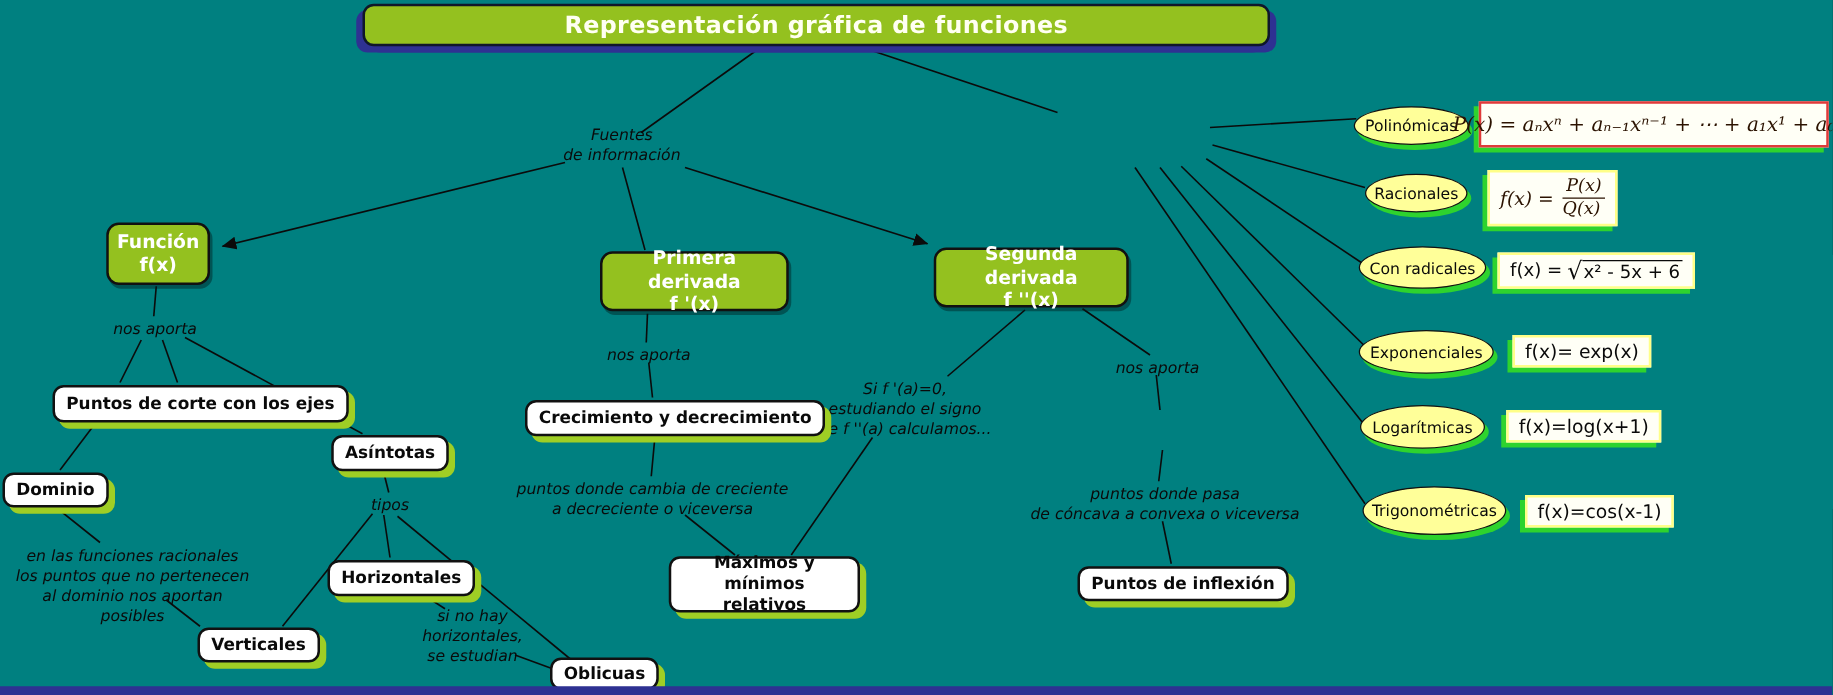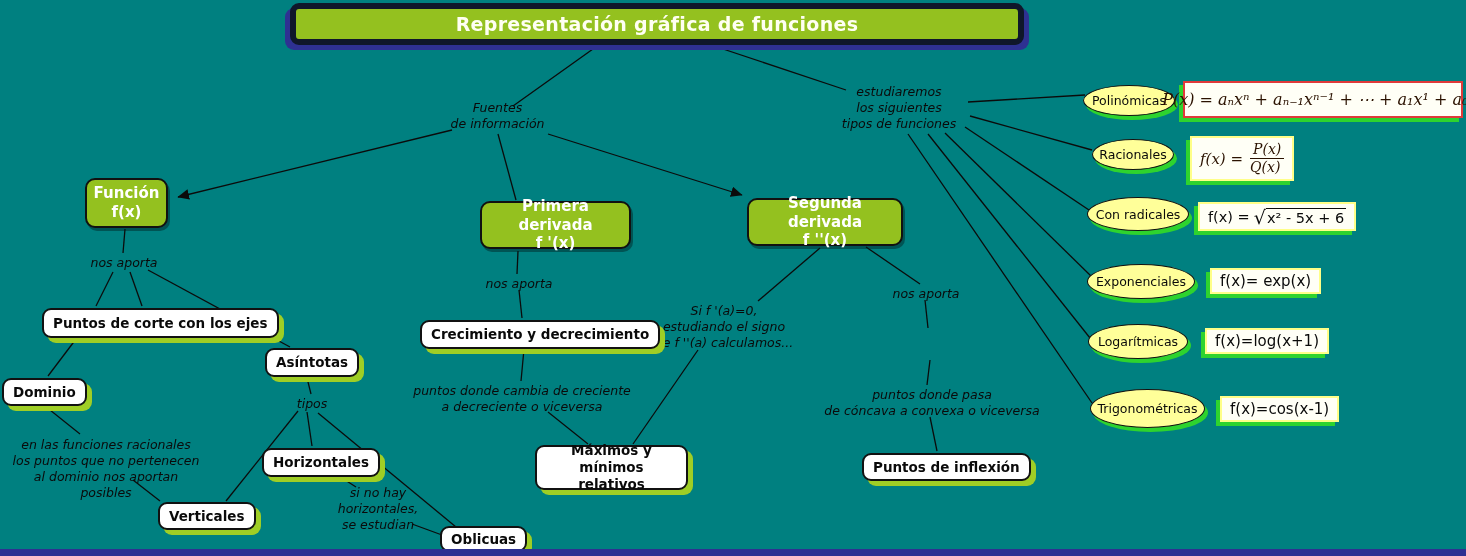--- a/index.html
+++ b/index.html
@@ -6,21 +6,21 @@
   #canvas{
     position:relative;width:1466px;height:556px;overflow:hidden;
     background:#008080;
     font-family:"DejaVu Sans","Liberation Sans",sans-serif;
   }
   .wires{position:absolute;left:0;top:0;width:1466px;height:556px;pointer-events:none;}
   .wires line{stroke:#0b0b0b;stroke-width:1.3;}
 
   .title-node{
     position:absolute;left:290px;top:3px;width:722px;height:30px;
-    background:#94c11f;border:6px solid #0f172a;border-radius:9px;
+    background:#94c11f;border:2px solid #0f172a;border-radius:9px;
     box-shadow:-5px 5px 0 #2e3192, 5px 5px 0 #2e3192;
     display:flex;align-items:center;justify-content:center;
     color:#fffff2;font-size:19px;font-weight:bold;letter-spacing:.3px;
   }
   .bottom-strip{position:absolute;left:0;top:549px;width:1466px;height:7px;background:#2e3192;}
 
   .gbox{
     position:absolute;background:#94c11f;border:2px solid #111;border-radius:10px;
     box-shadow:2px 3px 0 rgba(0,30,30,.45);
     color:#ffffff;font-weight:bold;font-size:15px;line-height:1.25;
@@ -110,23 +110,20 @@
     <line x1="866" y1="247" x2="920" y2="284"></line>
     <line x1="925" y1="300" x2="928" y2="328"></line>
     <line x1="930" y1="360" x2="927" y2="385"></line>
     <line x1="930" y1="417" x2="937" y2="451"></line>
   </svg>
 
   <div class="title-node">Representación gráfica de funciones</div>
 
   <div class="lbl" style="left:440px;top:100px;width:115px;">Fuentes
 de información</div>
-  <div class="lbl" style="left:828px;top:84px;width:142px;">estudiaremos
-los siguientes
-tipos de funciones</div>
   <div class="lbl" style="left:88px;top:255px;width:72px;">nos aporta</div>
   <div class="lbl" style="left:483px;top:276px;width:72px;">nos aporta</div>
   <div class="lbl" style="left:890px;top:286px;width:72px;">nos aporta</div>
   <div class="lbl" style="left:290px;top:396px;width:44px;">tipos</div>
   <div class="lbl" style="left:8px;top:437px;width:196px;">en las funciones racionales
 los puntos que no pertenecen
 al dominio nos aportan posibles</div>
   <div class="lbl" style="left:337px;top:485px;width:82px;">si no hay
 horizontales,
 se estudian</div>

